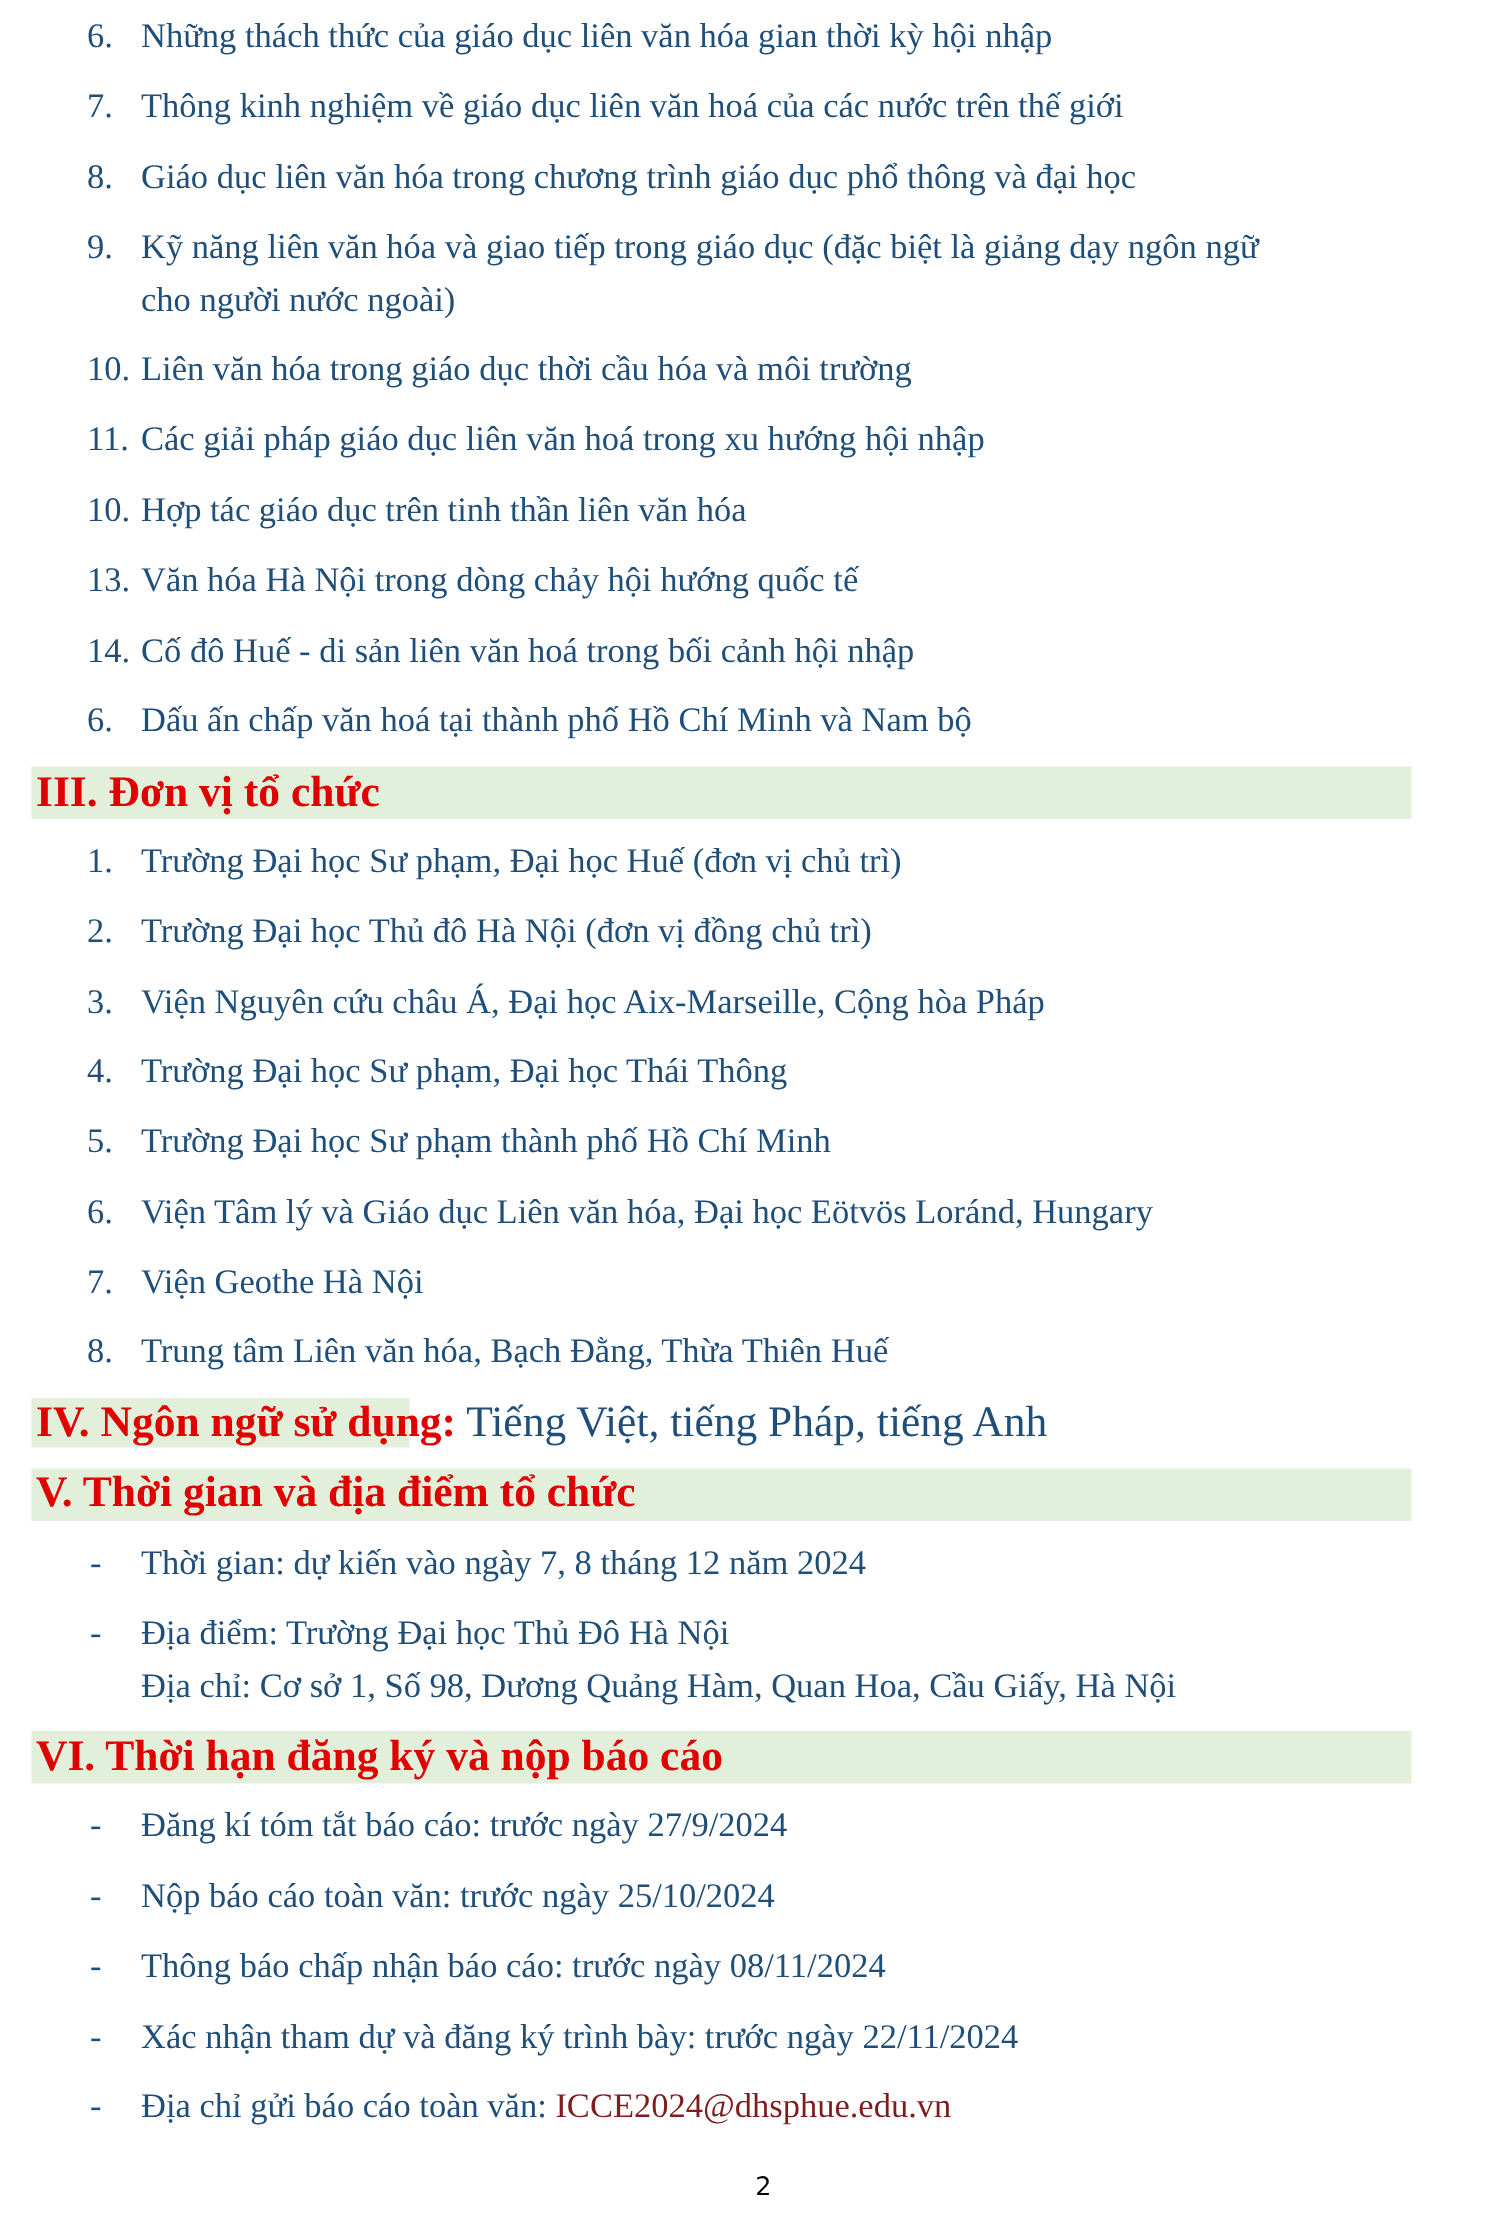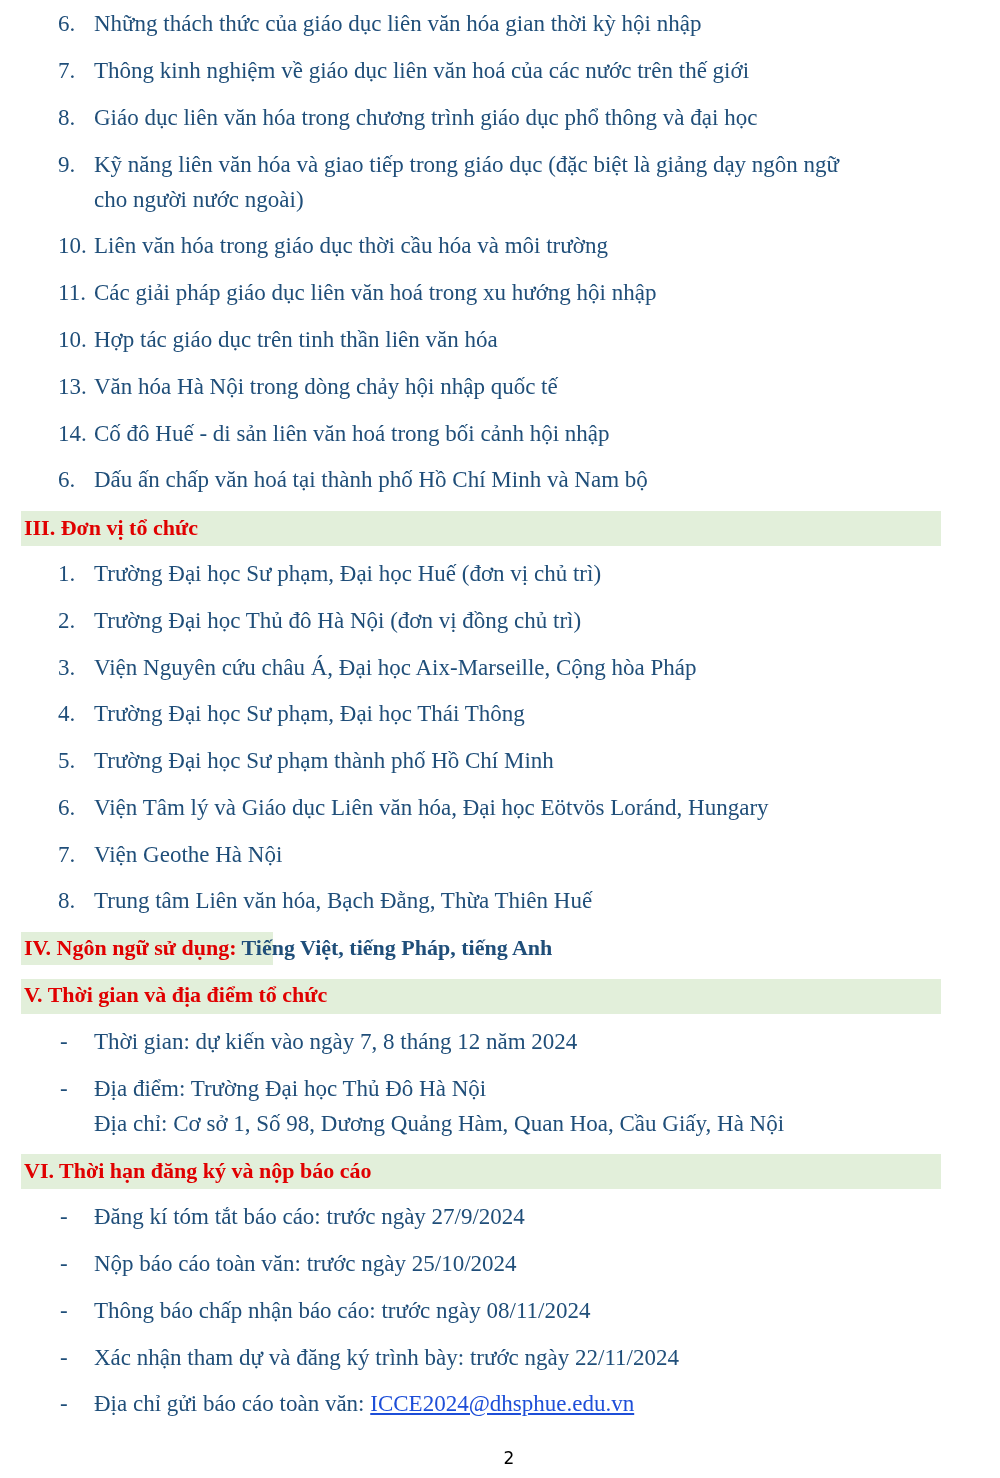--- a/index.html
+++ b/index.html
@@ -16,25 +16,25 @@
     .txt { position: absolute; left: 94px; }
     .dash { position: absolute; left: 60px; }
     .band {
       position: absolute; left: 21px; width: 920px; height: 35px;
       background: #E2EFDA;
     }
     .band-short {
       position: absolute; left: 21px; height: 33px; background: #E2EFDA;
     }
     .heading {
-      position: absolute; left: 24px; font-size: 22px; line-height: 28px;
+      position: absolute; left: 24px; font-size: 29px; line-height: 28px;
       font-weight: bold; color: #E00000; white-space: nowrap;
     }
-    .heading-tail { font-weight: bold; color: #1F4E79; }
-    a.email { color: #1d4ed8; text-decoration: underline; }
+    .heading-tail { font-weight: normal; color: #1F4E79; }
+    a.email { color: #7f1d1d; }
     .page-num {
       position: absolute; left: 0; width: 1000px; top: 1448px; text-align: center;
       font-family: "DejaVu Sans", sans-serif; font-size: 17px; color: #000;
       padding-left: 18px; box-sizing: border-box;
     }
   </style>
 </head>
 <body>
 
 <div>
@@ -64,21 +64,21 @@
   <div class="line" style="top:279px">
     <span class="num">11.</span>
     <span class="txt">Các giải pháp giáo dục liên văn hoá trong xu hướng hội nhập</span>
   </div>
   <div class="line" style="top:326px">
     <span class="num">10.</span>
     <span class="txt">Hợp tác giáo dục trên tinh thần liên văn hóa</span>
   </div>
   <div class="line" style="top:373px">
     <span class="num">13.</span>
-    <span class="txt">Văn hóa Hà Nội trong dòng chảy hội nhập quốc tế</span>
+    <span class="txt">Văn hóa Hà Nội trong dòng chảy hội hướng quốc tế</span>
   </div>
   <div class="line" style="top:420px">
     <span class="num">14.</span>
     <span class="txt">Cố đô Huế - di sản liên văn hoá trong bối cảnh hội nhập</span>
   </div>
   <div class="line" style="top:466px">
     <span class="num">6.</span>
     <span class="txt">Dấu ấn chấp văn hoá tại thành phố Hồ Chí Minh và Nam bộ</span>
   </div>
 </div>

